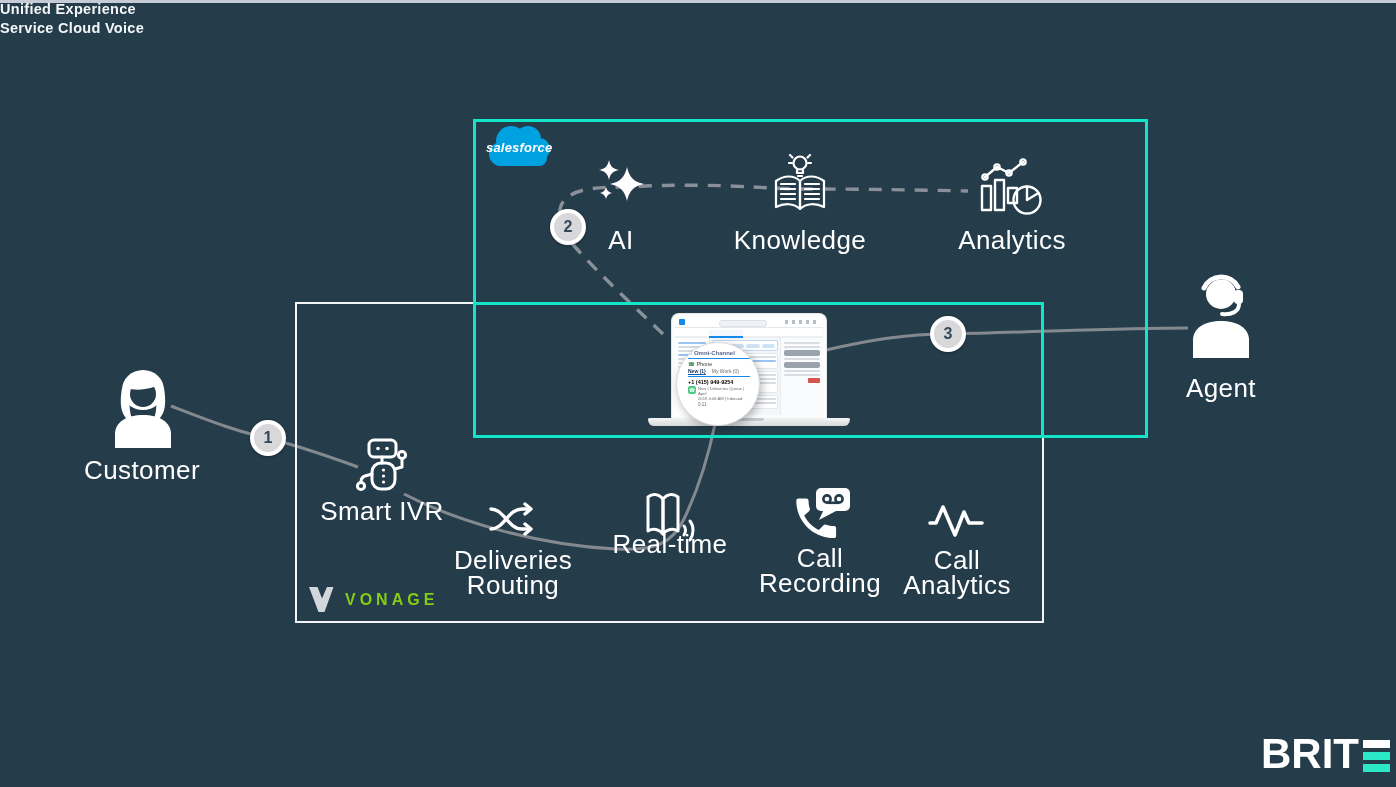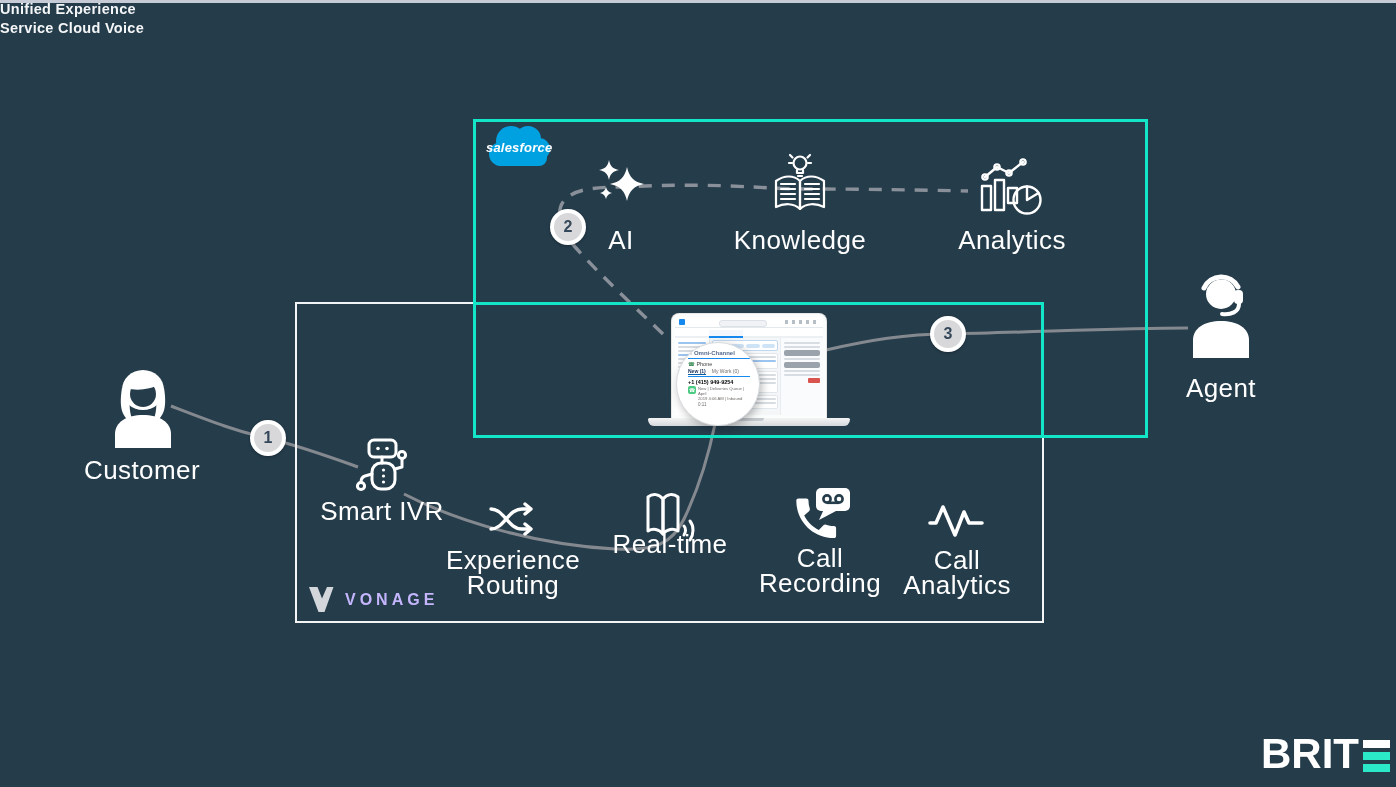--- a/index.html
+++ b/index.html
@@ -23,21 +23,21 @@
          border:4px solid #FFFFFF;color:#35485A;font-size:16px;font-weight:700;
          display:flex;align-items:center;justify-content:center;z-index:5;
          box-shadow:0 1px 3px rgba(0,0,0,.3);}
   .icon{position:absolute;z-index:3;}
   
   .sf-logo{left:486px;top:123px;width:64px;height:48px;z-index:3;}
   .sf-logo-text{position:absolute;left:0;top:17px;width:64px;text-align:center;color:#fff;
                 font-size:13px;font-style:italic;font-weight:700;letter-spacing:.2px;z-index:4;}
   
   .vonage{left:308px;top:586px;display:flex;align-items:center;gap:10px;z-index:3;}
-  .vonage-text{color:#c4b5fd;font-size:16px;font-weight:700;letter-spacing:4px;}
+  .vonage-text{color:#84cc16;font-size:16px;font-weight:700;letter-spacing:4px;}
   
   .brite{left:1261px;top:737px;display:flex;align-items:flex-start;z-index:3;}
   .brite-text{color:#fff;font-size:42px;font-weight:800;line-height:34px;letter-spacing:0px;}
   .brite-e{margin-left:4px;margin-top:3px;display:flex;flex-direction:column;gap:4px;}
   .brite-e div{width:27px;height:8px;}
   .be1{background:#FFFFFF;} .be2{background:#2BE8C8;} .be3{background:#2BE8C8;}
   
   .laptop{left:648px;top:314px;width:202px;height:113px;z-index:4;}
   .lt-screen{position:absolute;left:24px;top:0;width:154px;height:104px;background:#FBFCFC;
              border-radius:7px 7px 0 0;box-shadow:0 0 0 1px #e8e8e8;overflow:hidden;padding:3px;box-sizing:border-box;}
@@ -293,21 +293,21 @@
 
 <svg class="icon" style="left:489px;top:502px;" width="48" height="34" viewBox="0 0 48 34">
   <g fill="none" stroke="#FFFFFF" stroke-width="3.4" stroke-linecap="round" stroke-linejoin="round">
     <path d="M2 7 C15 7 19 27 33 27 L41 27"></path>
     <path d="M2 27 C15 27 19 7 33 7 L41 7"></path>
     <path d="M36 2 L42 7 L36 12"></path>
     <path d="M36 22 L42 27 L36 32"></path>
   </g>
 </svg>
 <div class="lbl" style="left:433px;top:548px;width:160px;">
-  <div>Experience</div>
+  <div>Deliveries</div>
   <div>Routing</div>
 </div>
 
 <svg class="icon" style="left:644px;top:490px;" width="54" height="54" viewBox="0 0 54 54">
   <g fill="none" stroke="#FFFFFF" stroke-width="3" stroke-linecap="round" stroke-linejoin="round">
     <path d="M4 7 C9 3 15 4 19 9 L19 44 C15 39 9 38 4 41 Z"></path>
     <path d="M34 7 C29 3 23 4 19 9 L19 44 C23 39 29 38 34 41 Z"></path>
     <path d="M40 36 C42 38 42 42 40 45"></path>
     <path d="M46 31 C50 36 50 44 46 50"></path>
   </g>

